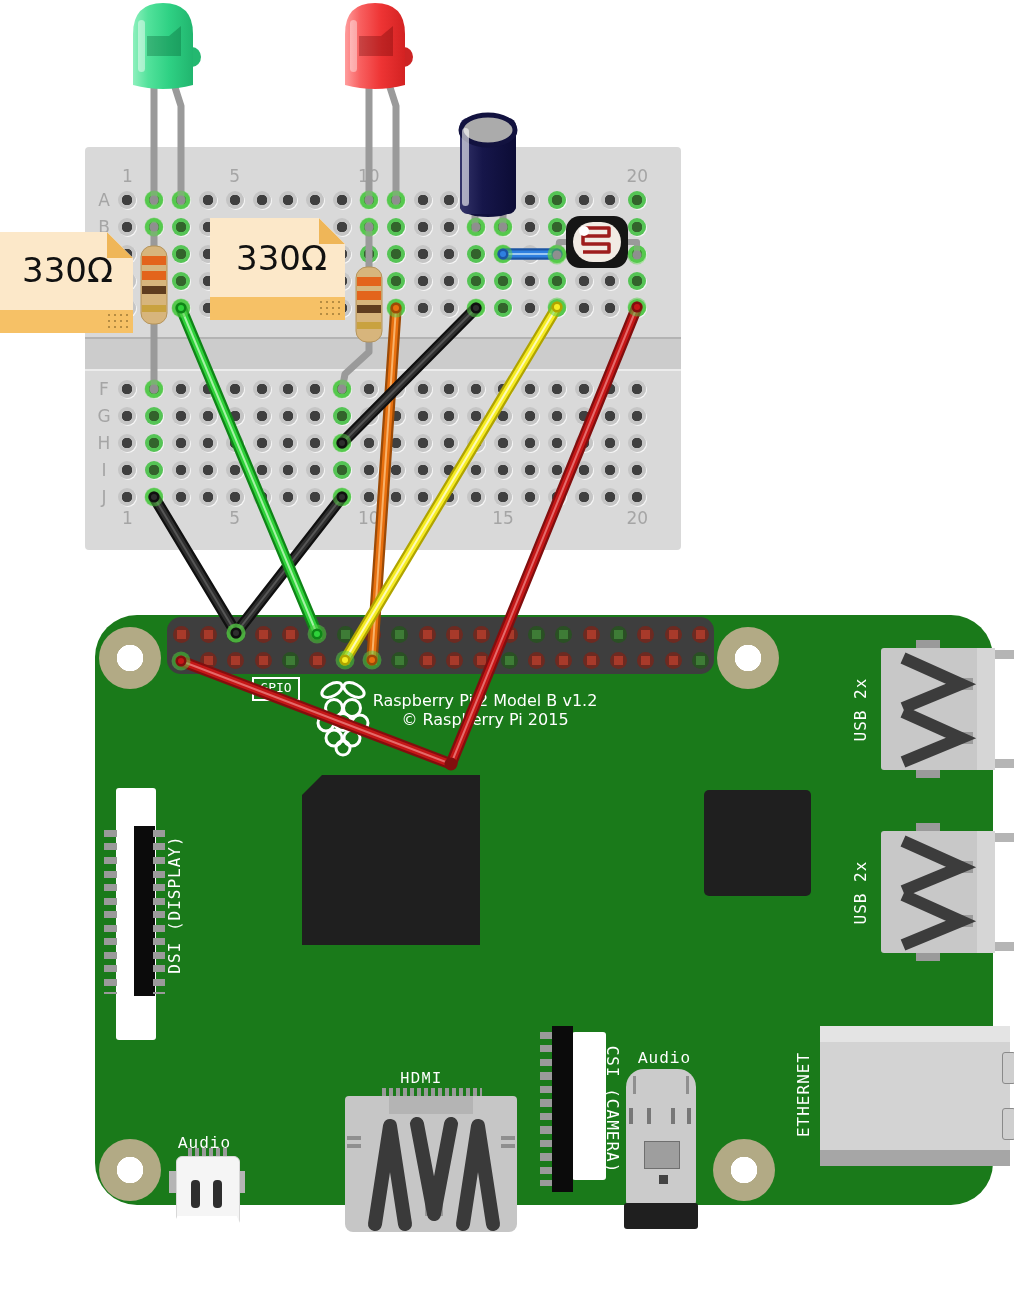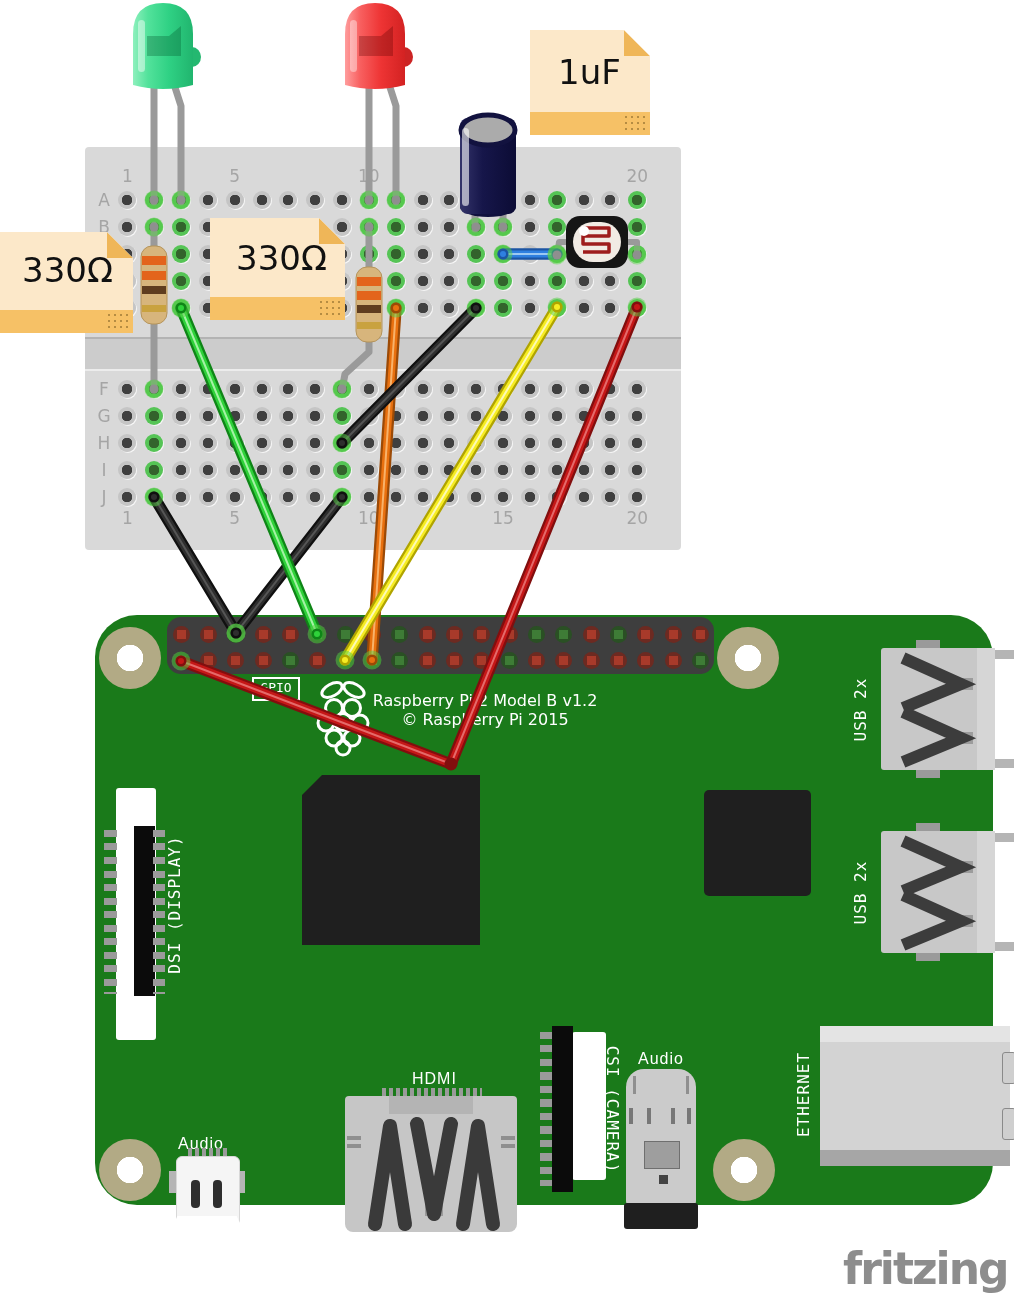--- a/index.html
+++ b/index.html
@@ -13,21 +13,21 @@
         background:radial-gradient(circle at 9px 9px,#3f3f3f 0 5px,#c5c5c5 5.5px 9px);
         box-shadow:1px 1px 0 rgba(255,255,255,.75);}
   .hole.on{background:radial-gradient(circle at 9px 9px,#33632c 0 5px,#55c455 5.5px 9px);}
   .pcb{background:#1a7a1a;border-radius:42px;}
   .mount{position:absolute;width:62px;height:62px;border-radius:50%;
          background:radial-gradient(circle,#ffffff 0 13px,#b2aa85 13.5px 31px);}
   .gpio-strip{background:#3e3e3e;border-radius:14px;}
   .pin{position:absolute;width:17px;height:17px;border-radius:50%;}
   .pin>div{position:absolute;left:4px;top:4px;width:9px;height:9px;}
   .chip{background:#1f1f1f;}
-  .wlabel{position:absolute;color:#fff;font-family:Liberation Sans, sans-serif;
+  .wlabel{position:absolute;color:#fff;font-family:Liberation Mono, monospace;
           font-size:16px;letter-spacing:1px;white-space:nowrap;}
   .vlabel{position:absolute;width:220px;text-align:center;color:#fff;
           font-family:"DejaVu Sans Mono",monospace;font-size:16px;letter-spacing:1px;
           transform:rotate(-90deg);}
   .vlabel.cw{transform:rotate(90deg);}
   .gpiobox{position:absolute;border:2px solid #fff;color:#fff;text-align:center;
            font-family:"DejaVu Sans Mono",monospace;font-size:13px;line-height:17px;}
   .title{position:absolute;color:#fff;font-size:16px;text-align:center;width:320px;}
   .teeth-h{background:repeating-linear-gradient(90deg,#9a9a9a 0 4px,rgba(0,0,0,0) 4px 7px);}
   .teeth-v{background:repeating-linear-gradient(180deg,#9a9a9a 0 7px,rgba(0,0,0,0) 7px 13.5px);}
@@ -447,21 +447,21 @@
   <div class="abs" style="left:633px;top:1076px;width:3px;height:18px;background:#8f8f8f;"></div>
   <div class="abs" style="left:686px;top:1076px;width:3px;height:18px;background:#8f8f8f;"></div>
   <div class="abs" style="left:629px;top:1108px;width:4px;height:16px;background:#777;"></div>
   <div class="abs" style="left:647px;top:1108px;width:4px;height:16px;background:#777;"></div>
   <div class="abs" style="left:671px;top:1108px;width:4px;height:16px;background:#777;"></div>
   <div class="abs" style="left:687px;top:1108px;width:4px;height:16px;background:#777;"></div>
   <div class="abs" style="left:644px;top:1141px;width:34px;height:26px;background:#9e9e9e;border:1px solid #6f6f6f;"></div>
   <div class="abs" style="left:659px;top:1175px;width:9px;height:9px;background:#444;"></div>
   <div class="abs" style="left:624px;top:1203px;width:74px;height:26px;background:#1f1f1f;border-radius:3px;"></div>
 
-  <div class="wlabel" style="left:412px;top:1070px;">HDMI</div>
+  <div class="wlabel" style="left:400px;top:1070px;">HDMI</div>
   <div class="abs teeth-h" style="left:382px;top:1088px;width:100px;height:10px;"></div>
   <div class="abs" style="left:345px;top:1096px;width:172px;height:136px;background:#c6c6c6;border-radius:4px 4px 8px 8px;"></div>
   <svg class="abs" style="left:345px;top:1096px;" width="172" height="136" viewBox="0 0 172 136">
     <rect x="44" y="0" width="84" height="18" fill="#b4b4b4"></rect>
     <rect x="2" y="40" width="14" height="4" fill="#8f8f8f"></rect>
       <rect x="2" y="48" width="14" height="4" fill="#8f8f8f"></rect>
     <rect x="156" y="40" width="14" height="4" fill="#8f8f8f"></rect>
       <rect x="156" y="48" width="14" height="4" fill="#8f8f8f"></rect>
     <rect x="80" y="106" width="18" height="14" fill="#9a9a9a"></rect>
     <g stroke="#3a3a3a" stroke-width="14" fill="none" stroke-linejoin="round" stroke-linecap="round">
@@ -728,21 +728,14 @@
     <div class="strip"></div>
     <div class="dots"></div>
     <div class="lbl" style="left:22px;top:18px;">330Ω</div>
   </div>
   <div class="note" style="left:210px;top:218px;width:135px;height:102px;">
     <div class="fold"></div>
     <div class="strip"></div>
     <div class="dots"></div>
     <div class="lbl" style="left:26px;top:20px;">330Ω</div>
   </div>
-  <div class="note" style="left:530px;top:30px;width:120px;height:105px;">
-    <div class="fold"></div>
-    <div class="strip"></div>
-    <div class="dots"></div>
-    <div class="lbl" style="left:28px;top:22px;">1uF</div>
-  </div>
-
-  <div id="fritzing" style="left:843px;top:1243px;">fritzing</div>
+
 </div>
 
 </body></html>

